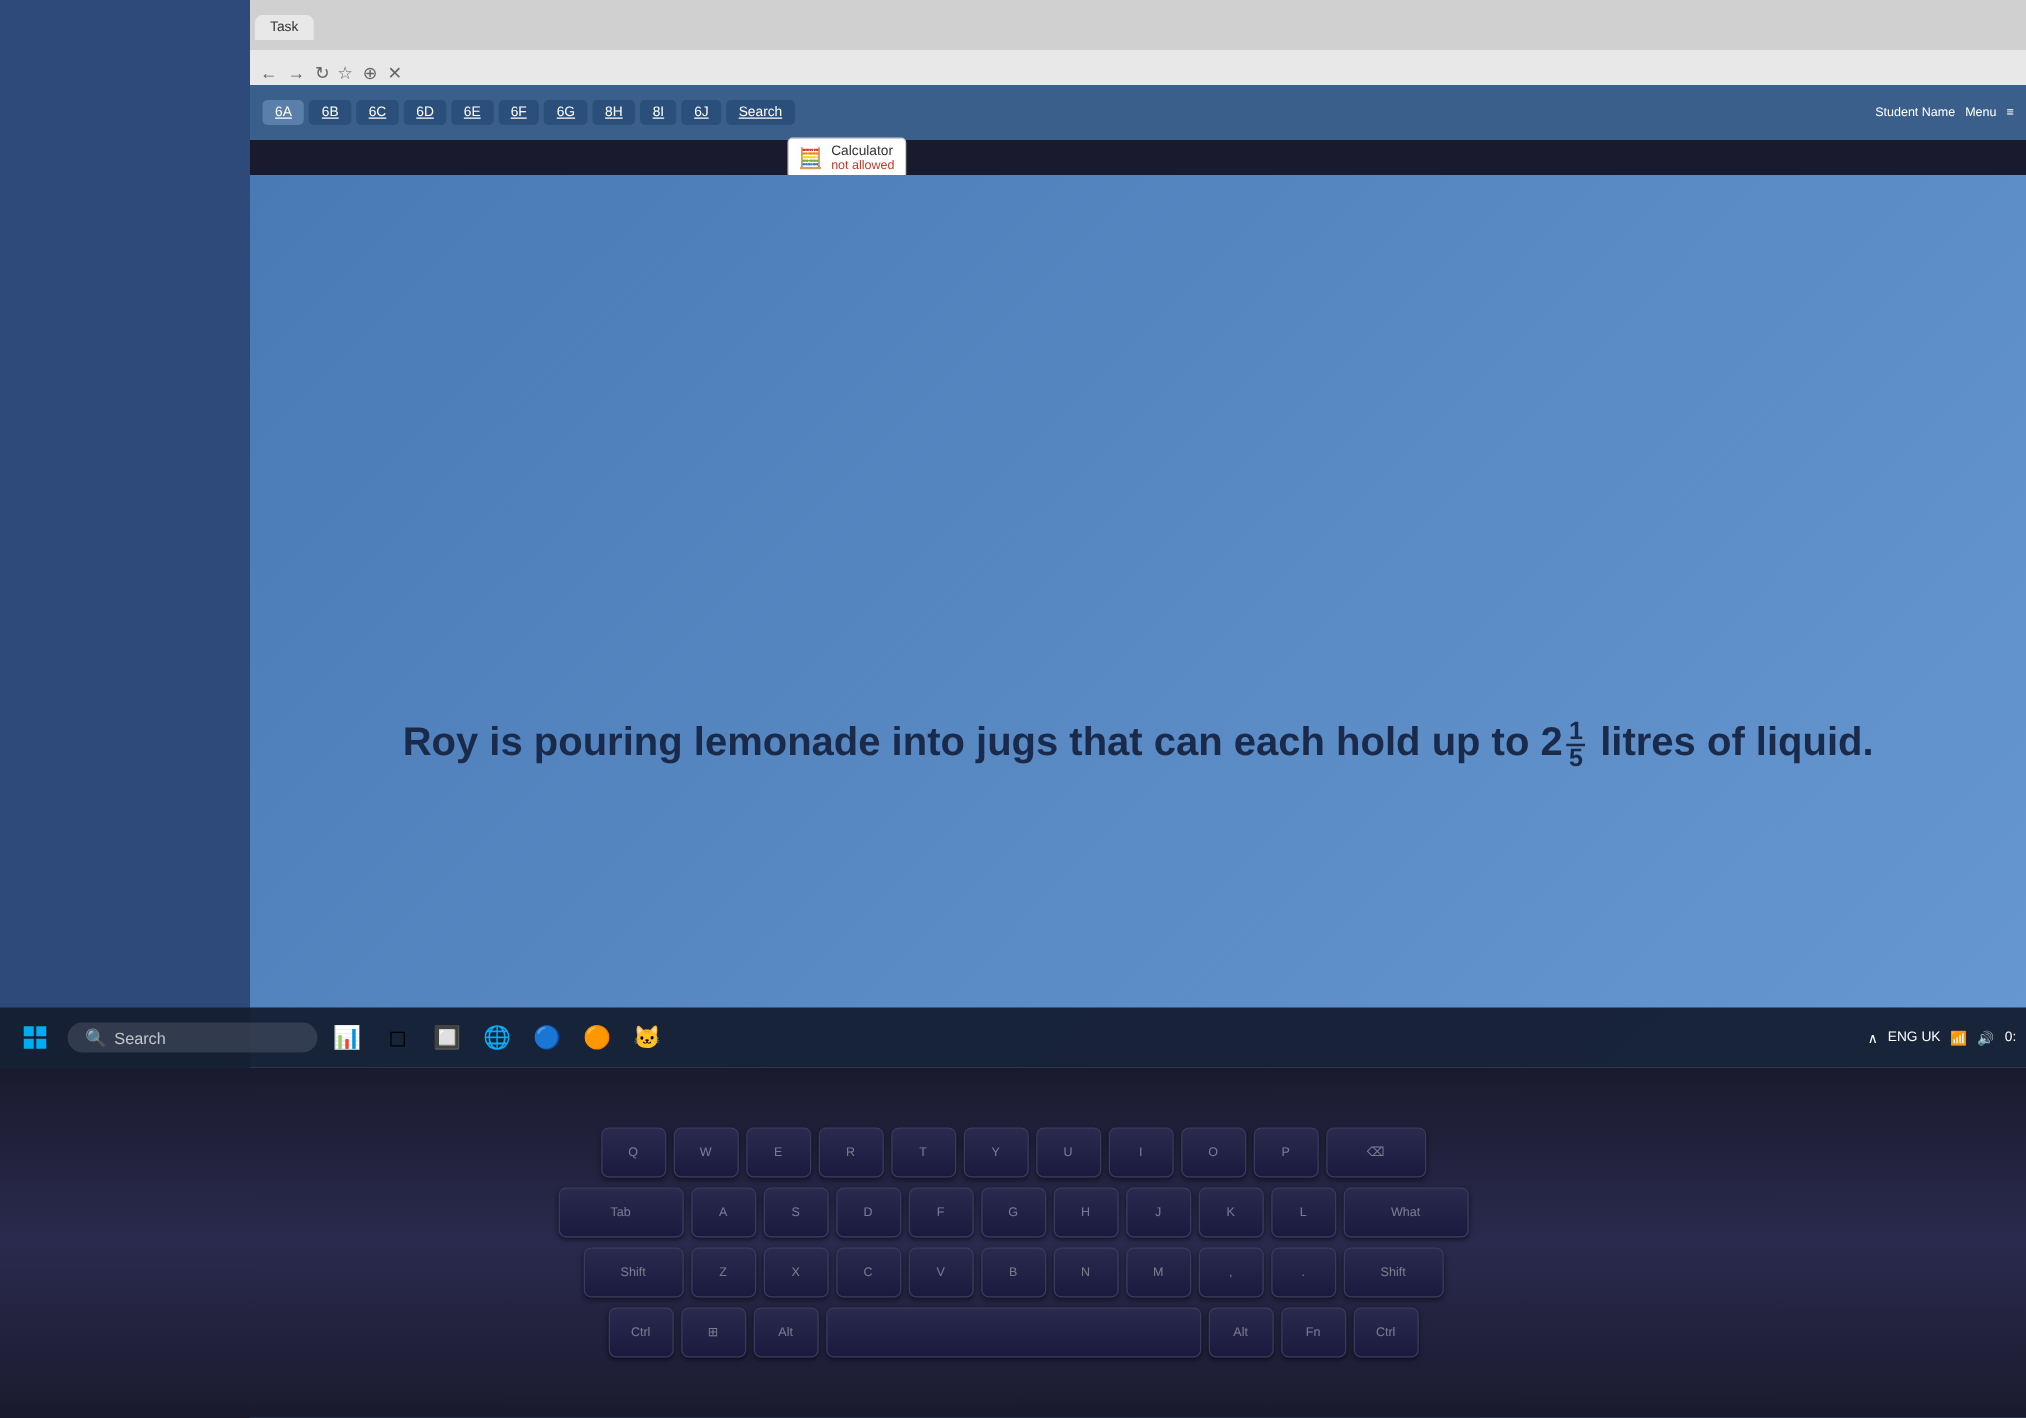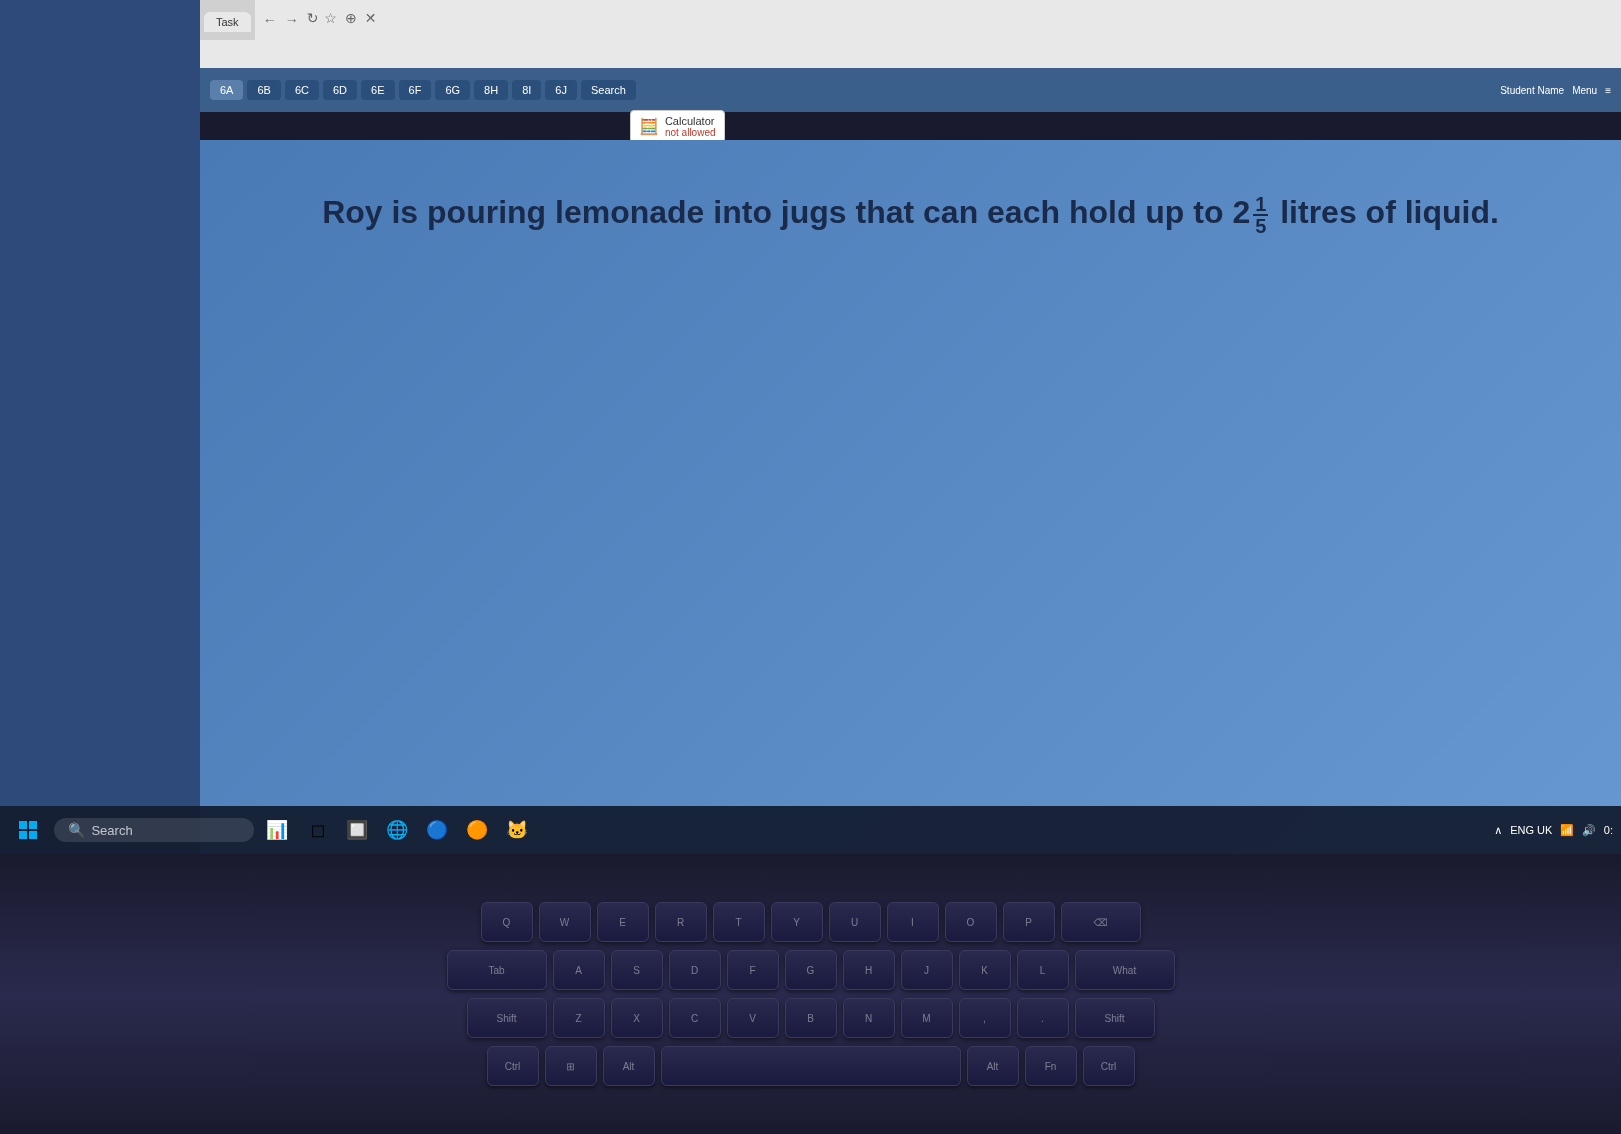--- a/index.html
+++ b/index.html
@@ -14,21 +14,21 @@
 
     
     .browser-chrome {
       position: absolute;
       top: 0;
       left: 200px;
       right: 0;
       height: 88px;
       background: #e8e8e8;
       display: flex;
-      flex-direction: row;
+      flex-direction: column;
     }
 
     .browser-tabs {
       display: flex;
       align-items: center;
       height: 40px;
       background: #d0d0d0;
       padding: 4px 4px 0;
       gap: 4px;
     }
@@ -87,20 +87,21 @@
     }
 
     .nav-item {
       background: #2a4f7a;
       color: white;
       border-radius: 4px;
       padding: 4px 10px;
       font-size: 11px;
       cursor: pointer;
       white-space: nowrap;
+      text-decoration: underline;
     }
 
     .nav-item.active {
       background: #5a7faa;
     }
 
     .nav-spacer { flex: 1; }
 
     .nav-right {
       display: flex;
@@ -139,21 +140,21 @@
       bottom: 0;
       background: linear-gradient(135deg, #4a7ab5 0%, #5a8bc5 50%, #6a9bd5 100%);
       display: flex;
       flex-direction: column;
     }
 
     .question-container {
       flex: 1;
       padding: 50px 52px 30px;
       display: flex;
-      flex-direction: row;
+      flex-direction: column;
       justify-content: center;
     }
 
     .question-text {
       color: #1a2a4a;
       font-size: 32px;
       font-weight: 600;
       line-height: 1.4;
       text-align: center;
     }

